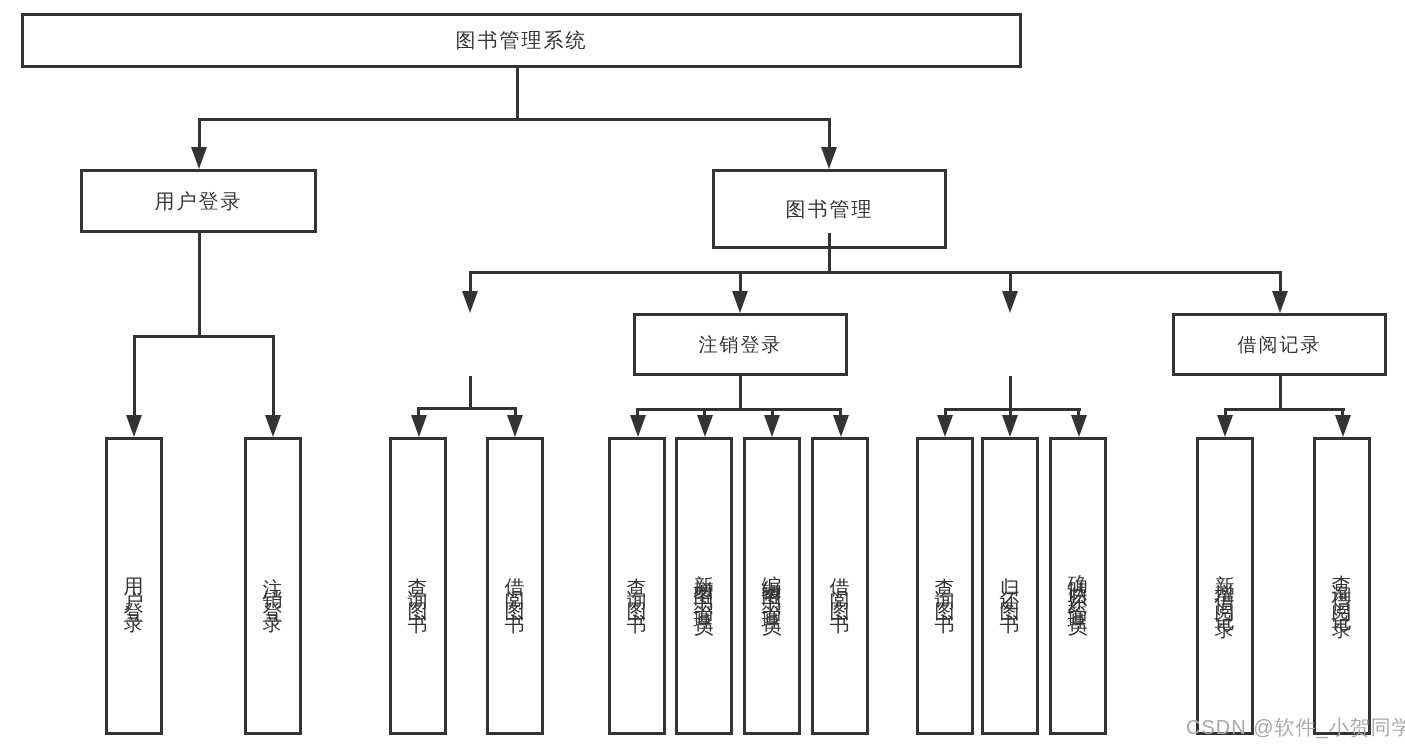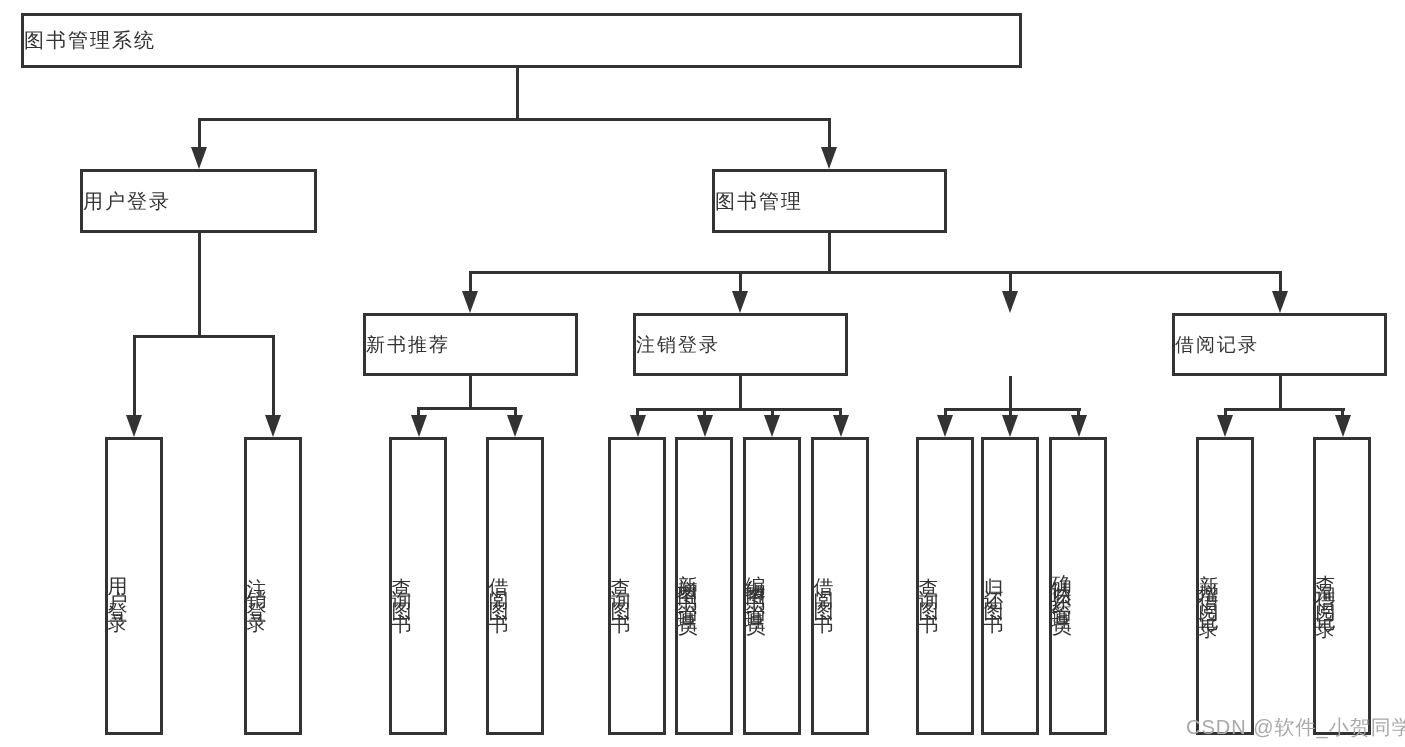--- a/index.html
+++ b/index.html
@@ -20,20 +20,21 @@
     background: var(--bg-color);
     overflow: hidden;
   }
   .box {
     position: absolute;
     box-sizing: border-box;
     border: 3px solid var(--line-color);
     background: #fff;
     display: flex;
     align-items: center;
+    justify-content: center;
     color: var(--text-color);
     font-size: 20px;
     letter-spacing: 2px;
   }
   .vtext {
     writing-mode: vertical-rl;
     text-orientation: mixed;
     font-size: 20px;
     color: var(--text-color);
     line-height: 1;
@@ -82,21 +83,21 @@
   <div class="vl" style="left:515.5px;top:68px;height:50px;"></div>
   <div class="hl" style="left:197.5px;top:118px;width:633px;"></div>
   <div class="vl" style="left:197.5px;top:118px;height:32px;"></div>
   <div class="ah" style="left:191px;top:147px;"></div>
   <div class="vl" style="left:827.5px;top:118px;height:32px;"></div>
   <div class="ah" style="left:821px;top:147px;"></div>
 
   <div class="box" style="left:80px;top:169px;width:237px;height:64px;">
     <span>用户登录</span>
   </div>
-  <div class="box" style="left:712px;top:169px;width:235px;height:64px;">
+  <div class="box" style="left:712px;top:169px;width:235px;height:80px;">
     <span>图书管理</span>
   </div>
 
   <div class="vl" style="left:197.5px;top:233px;height:102px;"></div>
   <div class="hl" style="left:132.5px;top:335px;width:142px;"></div>
   <div class="vl" style="left:132.5px;top:335px;height:82px;"></div>
   <div class="ah" style="left:126px;top:415px;"></div>
   <div class="vl" style="left:271.5px;top:335px;height:82px;"></div>
   <div class="ah" style="left:265px;top:415px;"></div>
 
@@ -104,23 +105,20 @@
   <div class="hl" style="left:468.5px;top:271px;width:813px;"></div>
   <div class="vl" style="left:468.5px;top:271px;height:22px;"></div>
   <div class="ah" style="left:462px;top:291px;"></div>
   <div class="vl" style="left:738.5px;top:271px;height:22px;"></div>
   <div class="ah" style="left:732px;top:291px;"></div>
   <div class="vl" style="left:1008.5px;top:271px;height:22px;"></div>
   <div class="ah" style="left:1002px;top:291px;"></div>
   <div class="vl" style="left:1278.5px;top:271px;height:22px;"></div>
   <div class="ah" style="left:1272px;top:291px;"></div>
 
-  <div class="box" style="left:363px;top:313px;width:215px;height:63px;font-size:19px;">
-    <span>新书推荐</span>
-  </div>
   <div class="box" style="left:633px;top:313px;width:215px;height:63px;font-size:19px;">
     <span>注销登录</span>
   </div>
   <div class="box" style="left:1172px;top:313px;width:215px;height:63px;font-size:19px;">
     <span>借阅记录</span>
   </div>
 
   <div class="vl" style="left:468.5px;top:376px;height:31px;"></div>
   <div class="hl" style="left:417px;top:407px;width:100px;"></div>
   <div class="vl" style="left:417px;top:407px;height:12px;"></div>

